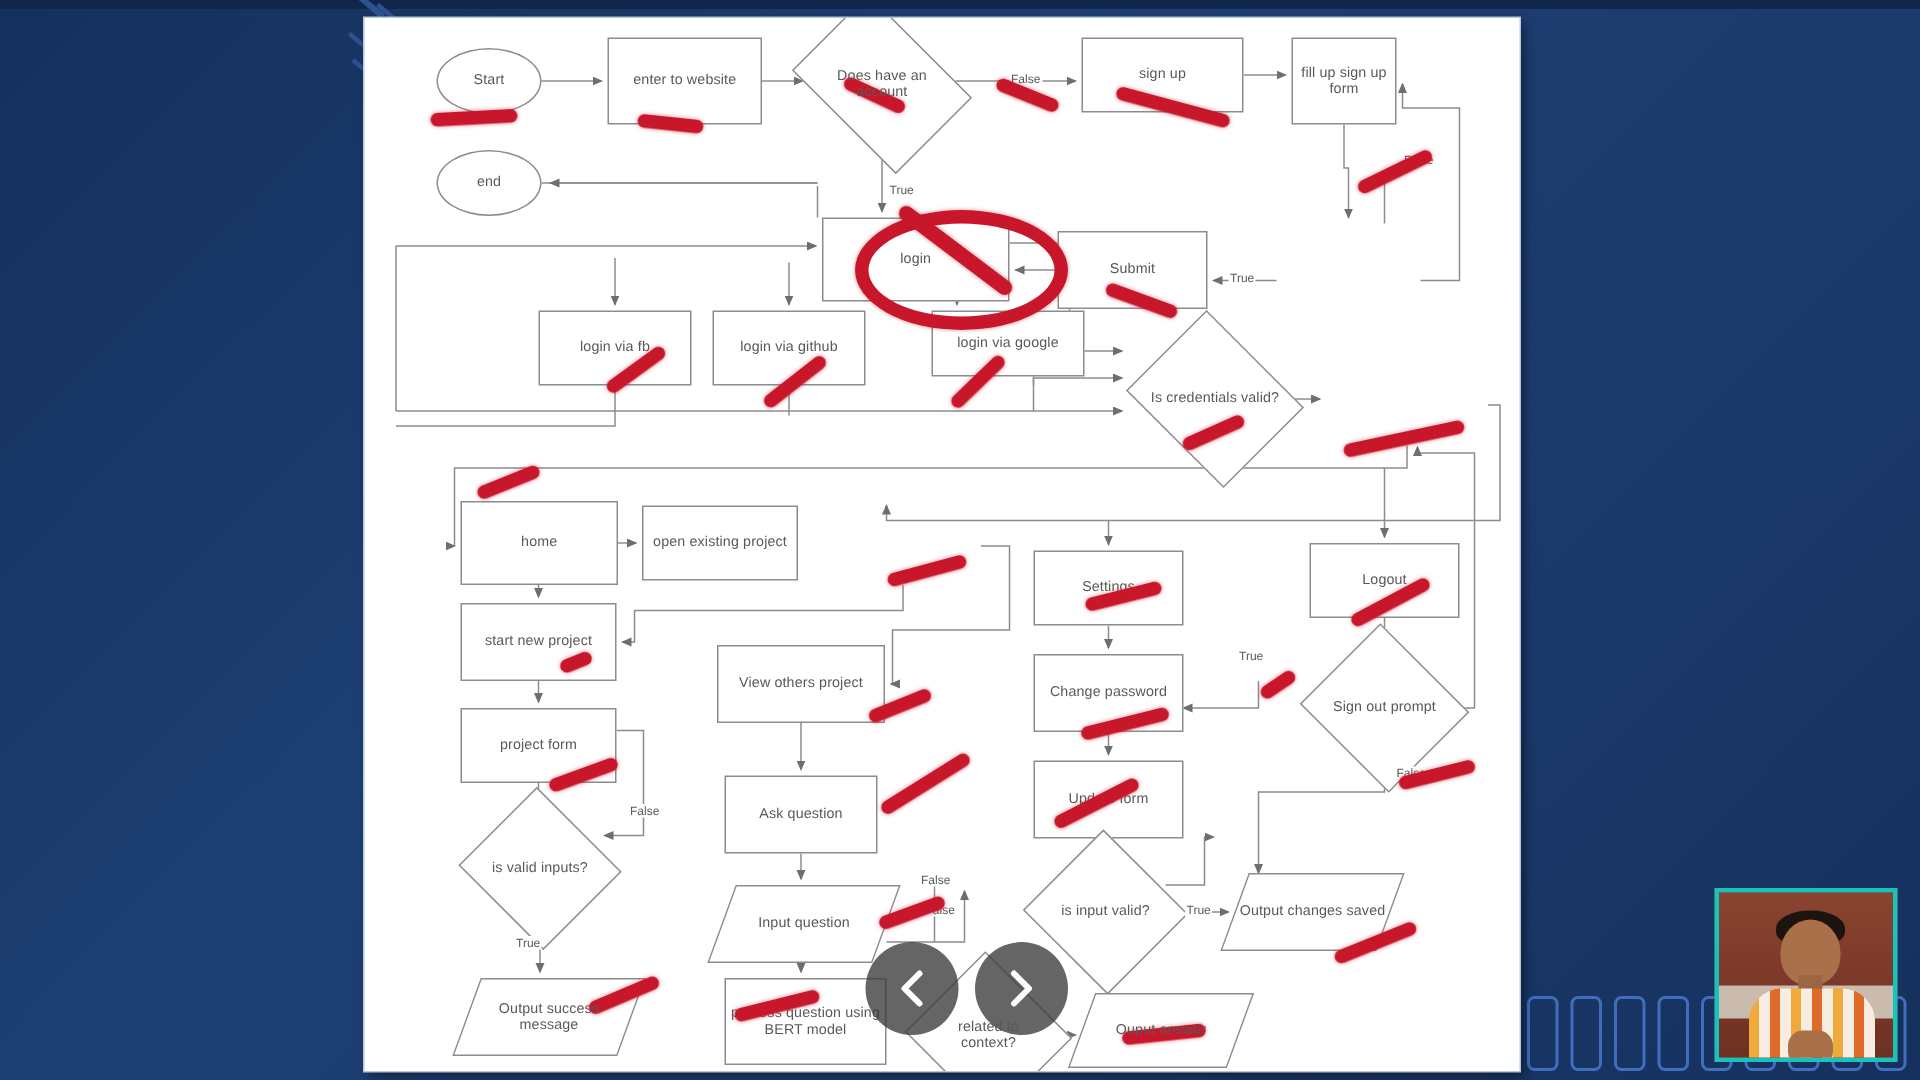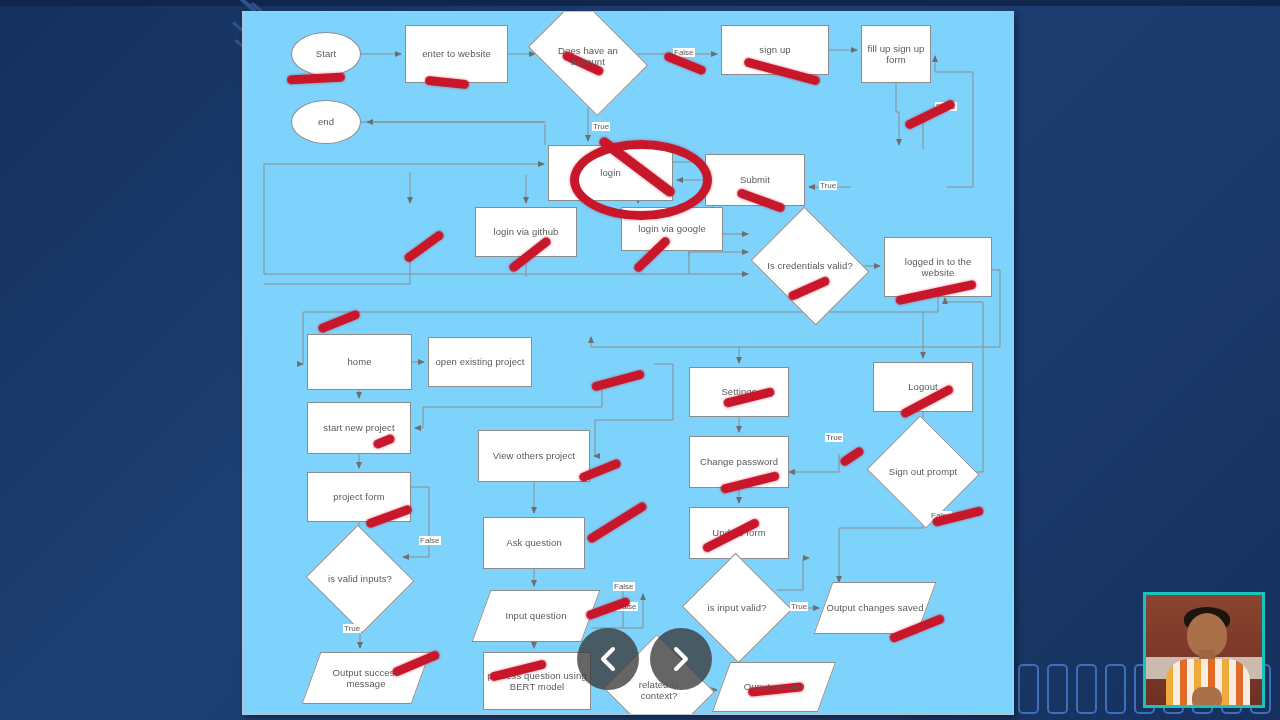--- a/index.html
+++ b/index.html
@@ -37,21 +37,21 @@
   .cam .head{position:absolute;left:41px;top:18px;width:40px;height:44px;border-radius:50% 50% 45% 45%;background:#a9704a;}
   .cam .hair{position:absolute;left:38px;top:12px;width:46px;height:24px;border-radius:50% 50% 40% 40%;background:#1d140f;}
   .cam .neck{position:absolute;left:53px;top:55px;width:16px;height:14px;background:#9d6642;}
   .cam .body{position:absolute;left:20px;top:64px;width:84px;height:52px;border-radius:22px 22px 0 0;
     background:repeating-linear-gradient(90deg,#f0a93b 0 7px,#f6ece0 7px 14px,#e06a28 14px 21px,#f6ece0 21px 28px);}
   .cam .arm{position:absolute;left:46px;top:92px;width:30px;height:24px;border-radius:10px;background:#a9704a;}
 
   
   .canvas{
     position:absolute;left:243px;top:12px;width:770px;height:702px;
-    background:#7dd3fc;box-shadow:0 0 0 1px #b9c6d8, 3px 3px 7px rgba(0,0,0,.45);
+    background:#ffffff;box-shadow:0 0 0 1px #b9c6d8, 3px 3px 7px rgba(0,0,0,.45);
     overflow:hidden;
   }
   .fc{position:absolute;left:0;top:0;width:770px;height:702px;}
 
   
   .node{
     position:absolute;box-sizing:border-box;
     border:1px solid #8c8c8c;background:#fff;color:#595959;
     font-size:9.5px;line-height:11.5px;text-align:center;
     display:flex;align-items:center;justify-content:center;
@@ -215,31 +215,31 @@
 
     <div class="node" style="left:478px;top:13px;width:108px;height:50px;">sign up</div>
 
     <div class="node" style="left:618px;top:13px;width:70px;height:58px;">fill up sign up form</div>
 
 
     <div class="node" style="left:462px;top:142px;width:100px;height:52px;">Submit</div>
 
     <div class="node" style="left:305px;top:133px;width:125px;height:56px;">login</div>
 
+    <div class="node" style="left:116px;top:195px;width:102px;height:50px;">login via fb</div>
 
     <div class="node" style="left:232px;top:195px;width:102px;height:50px;">login via github</div>
 
     <div class="node" style="left:344px;top:195px;width:102px;height:44px;margin-left:34px;">login via google</div>
 
     <div class="node diamond" style="left:521px;top:216px;width:92px;height:76px;">
       <span class="dshape"></span>
       <span class="dtext">Is credentials valid?</span>
     </div>
 
-    <div class="node" style="left:641px;top:225px;width:108px;height:60px;">logged in to the website</div>
 
     <div class="node" style="left:64px;top:322px;width:105px;height:56px;">home</div>
 
     <div class="node" style="left:185px;top:325px;width:104px;height:50px;">open existing project</div>
 
 
     <div class="node" style="left:446px;top:355px;width:100px;height:50px;">Settings</div>
 
     <div class="node" style="left:630px;top:350px;width:100px;height:50px;">Logout</div>
 

